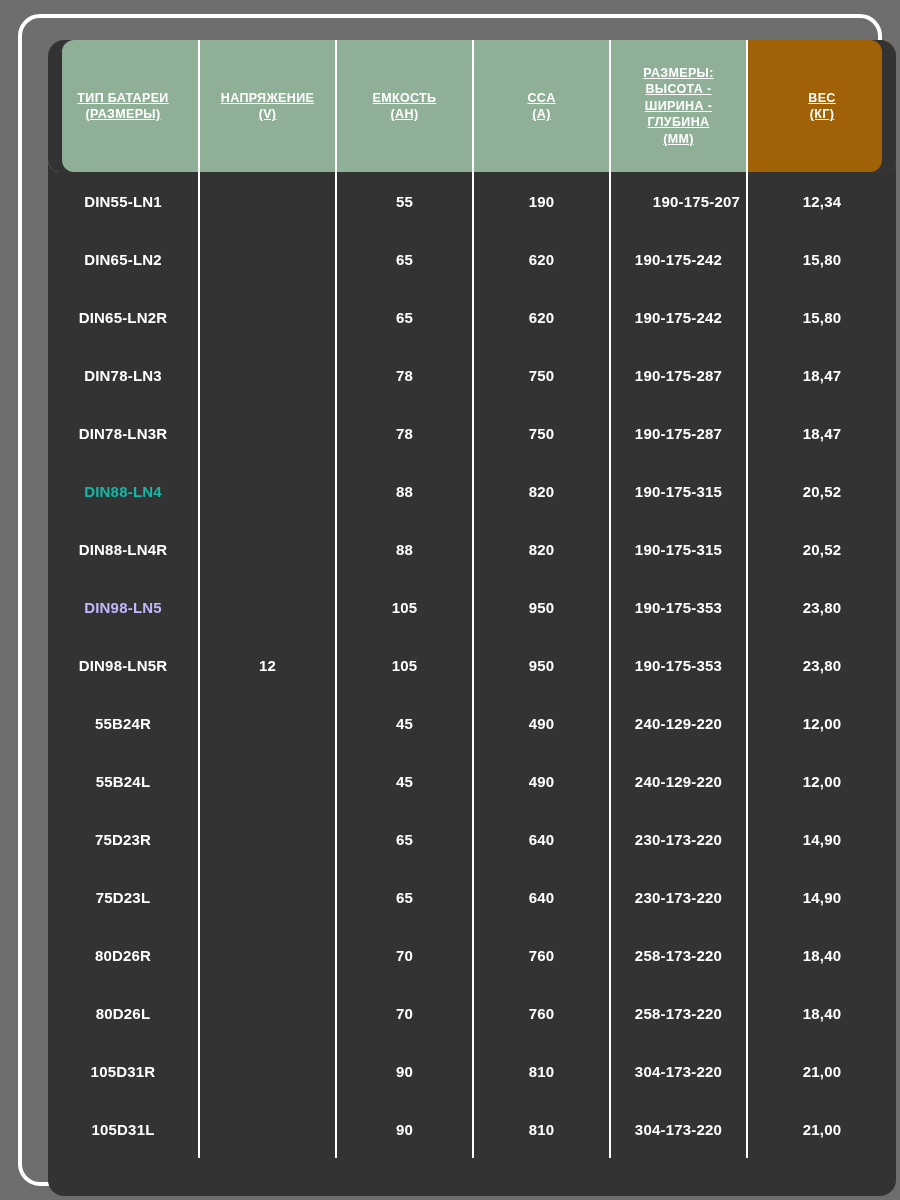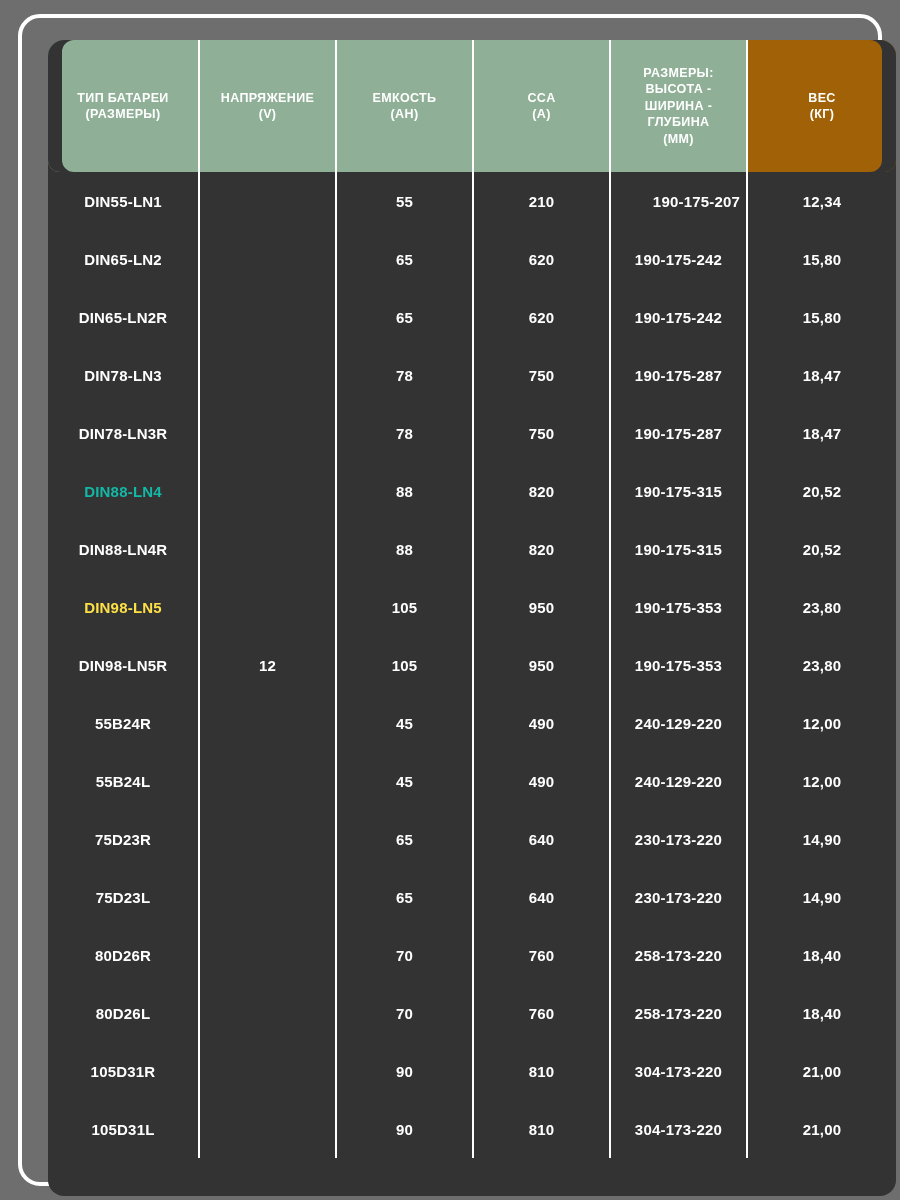--- a/index.html
+++ b/index.html
@@ -66,20 +66,21 @@
     color: #ffffff;
     font-size: 12.5px;
     font-weight: bold;
     line-height: 1.32;
     letter-spacing: 0.35px;
     text-align: center;
     vertical-align: middle;
     padding: 16px 6px;
     border-left: 2px solid #ffffff;
     border-right: 2px solid #ffffff;
+    text-decoration: underline;
   }
 
   thead th:first-child {
     border-left: none;
     border-top-left-radius: 12px;
     border-bottom-left-radius: 12px;
     text-align: center;
   }
   thead th:last-child {
     border-right: none;
@@ -168,21 +169,21 @@
               <span class="th-line">(КГ)</span>
             </th>
           </tr>
       </thead>
 
       <tbody>
           <tr>
             <td style="color: rgb(255, 255, 255);">DIN55-LN1</td>
             <td class="volt-cell" rowspan="17" style="color: rgb(255, 255, 255);">12</td>
             <td style="color: rgb(255, 255, 255);">55</td>
-            <td style="color: rgb(255, 255, 255);">210</td>
+            <td style="color: rgb(255, 255, 255);">190</td>
             <td style="color: rgb(255, 255, 255); padding-left: 36px;">190-175-207</td>
             <td style="color: rgb(255, 255, 255);">12,34</td>
           </tr>
           <tr>
             <td style="color: rgb(255, 255, 255);">DIN65-LN2</td>
             <td style="color: rgb(255, 255, 255);">65</td>
             <td style="color: rgb(255, 255, 255);">620</td>
             <td style="color: rgb(255, 255, 255);">190-175-242</td>
             <td style="color: rgb(255, 255, 255);">15,80</td>
           </tr>
@@ -215,21 +216,21 @@
             <td style="color: rgb(255, 255, 255);">20,52</td>
           </tr>
           <tr>
             <td style="color: rgb(255, 255, 255);">DIN88-LN4R</td>
             <td style="color: rgb(255, 255, 255);">88</td>
             <td style="color: rgb(255, 255, 255);">820</td>
             <td style="color: rgb(255, 255, 255);">190-175-315</td>
             <td style="color: rgb(255, 255, 255);">20,52</td>
           </tr>
           <tr>
-            <td style="color: #fde047;">DIN98-LN5</td>
+            <td style="color: #c4b5fd;">DIN98-LN5</td>
             <td style="color: rgb(255, 255, 255);">105</td>
             <td style="color: rgb(255, 255, 255);">950</td>
             <td style="color: rgb(255, 255, 255);">190-175-353</td>
             <td style="color: rgb(255, 255, 255);">23,80</td>
           </tr>
           <tr>
             <td style="color: rgb(255, 255, 255);">DIN98-LN5R</td>
             <td style="color: rgb(255, 255, 255);">105</td>
             <td style="color: rgb(255, 255, 255);">950</td>
             <td style="color: rgb(255, 255, 255);">190-175-353</td>

